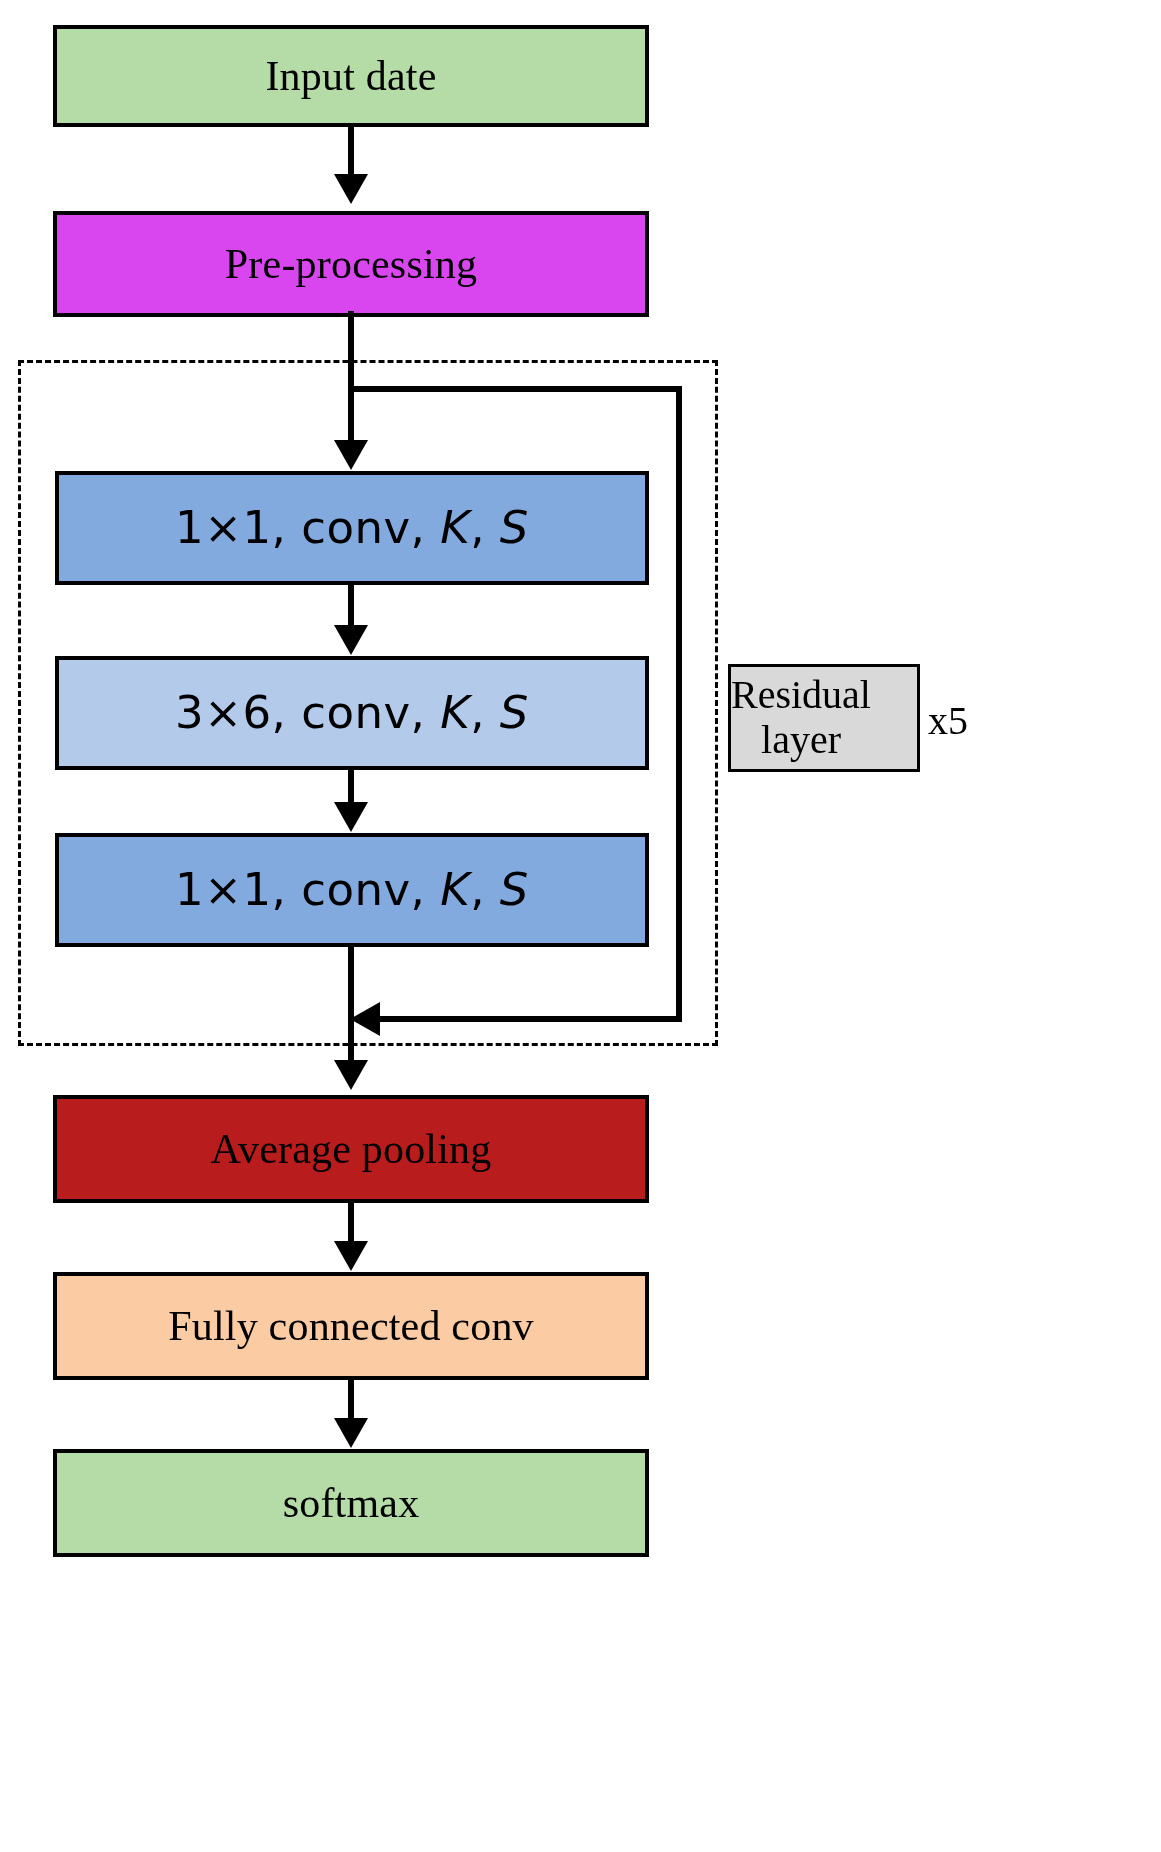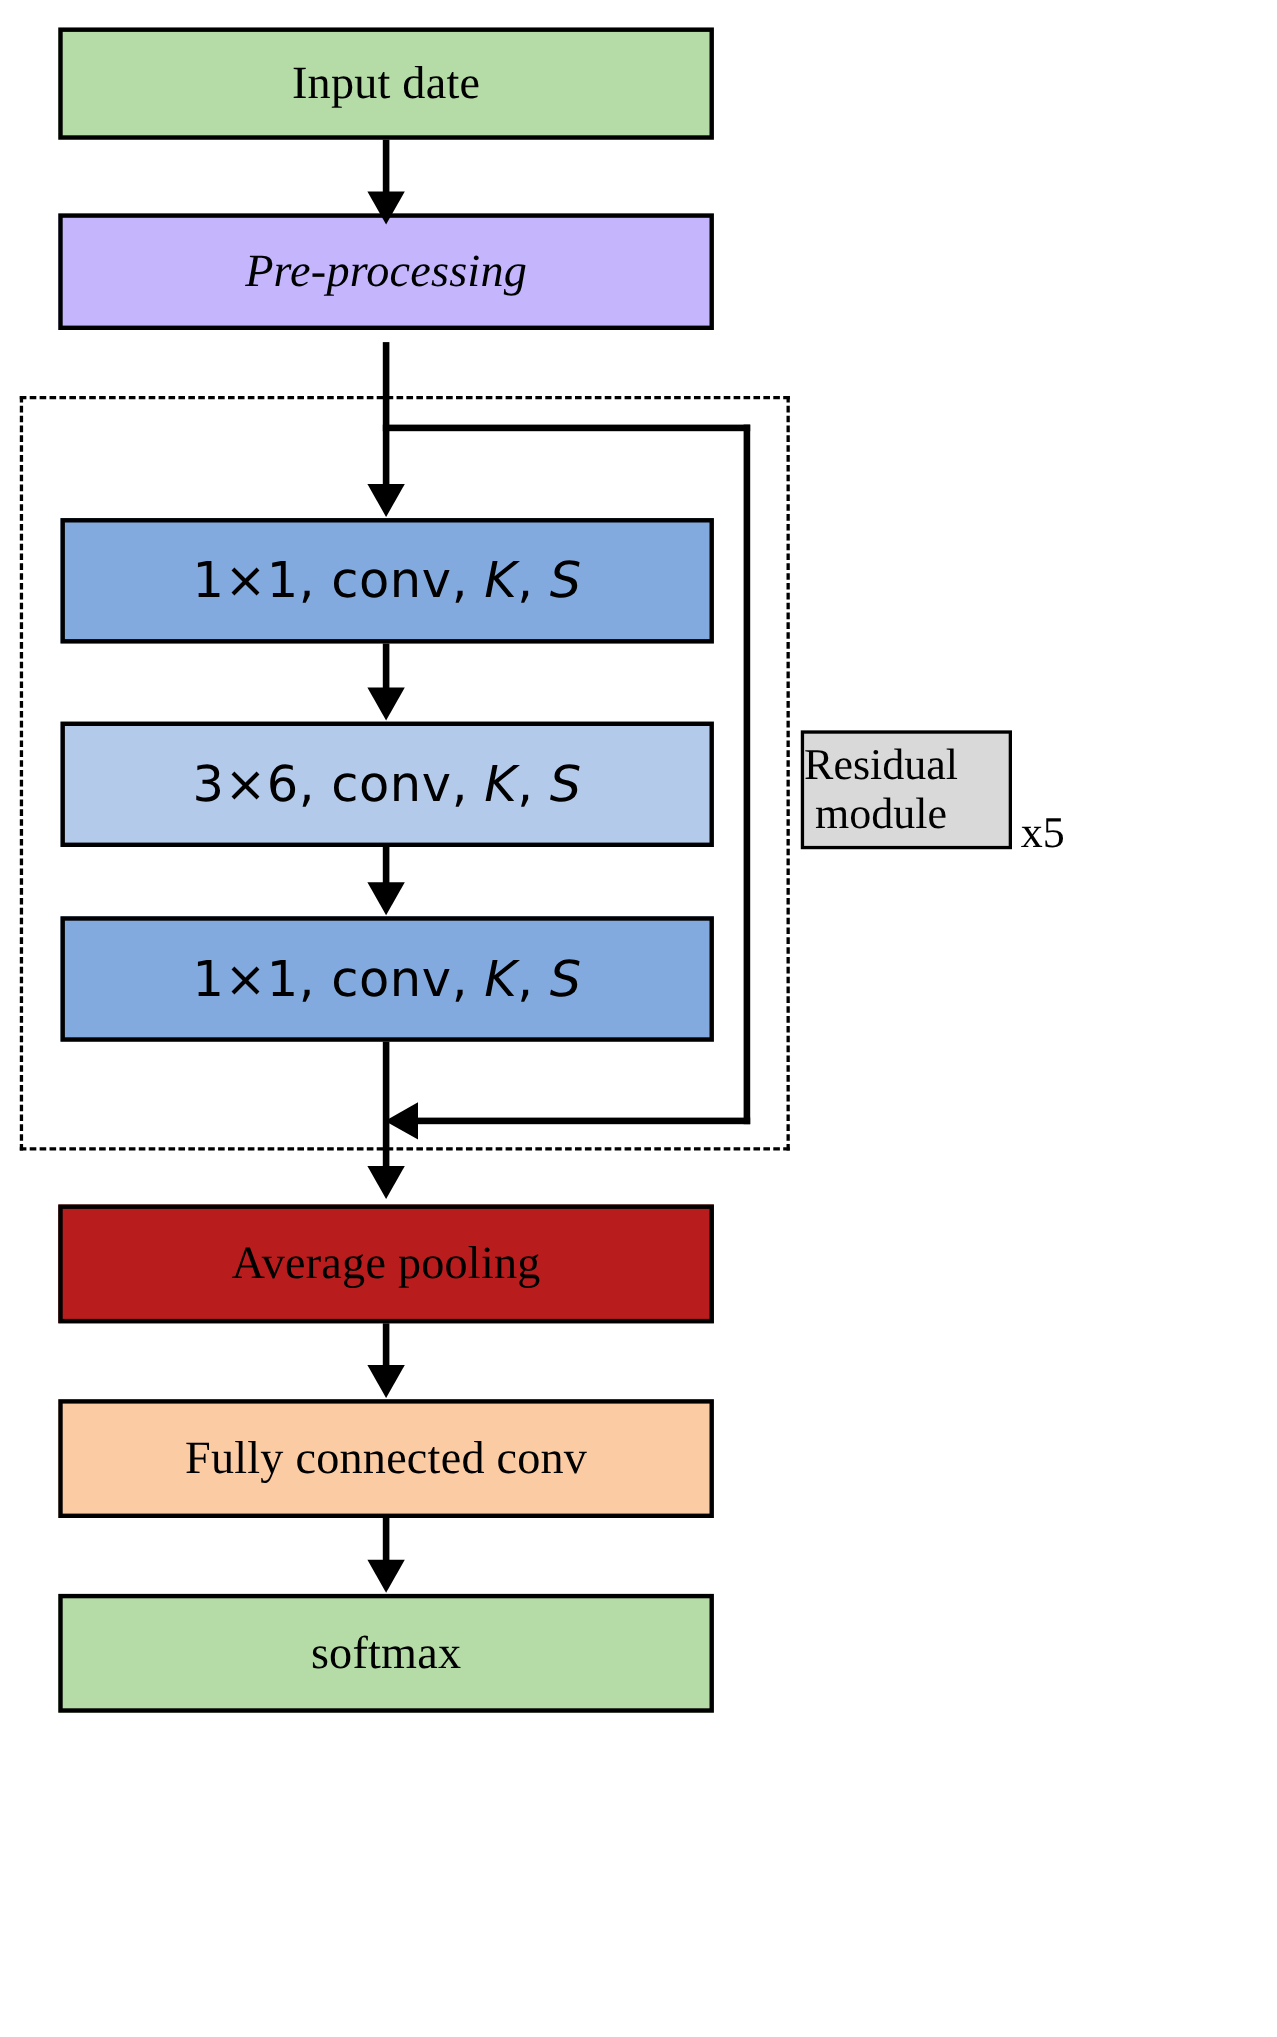--- a/index.html
+++ b/index.html
@@ -64,21 +64,20 @@
     line-height: 1.12;
     color: #000000;
   }
 
   .repeat-label {
     position: absolute;
     font-family: "Liberation Serif", serif;
     font-size: 40px;
     color: #000000;
     white-space: nowrap;
-    margin-top: 36px;
   }
 
   
   .vline {
     position: absolute;
     background: #000000;
     width: 6px;
   }
   .hline {
     position: absolute;
@@ -106,21 +105,21 @@
 <body>
 
 <div id="canvas">
 
   <div class="dashed-group" style="left:18px; top:360px; width:700px; height:686px;"></div>
 
   <div class="node" style="left:53px; top:25px; width:596px; height:102px; background:#b5dca6;">
     <span>Input date</span>
   </div>
 
-  <div class="node" style="left:53px; top:194px; width:596px; height:106px; background:#c4b5fd;font-style:italic;">
+  <div class="node" style="left:53px; top:211px; width:596px; height:106px; background:#d946ef;">
     <span>Pre-processing</span>
   </div>
 
   <div class="node conv" style="left:55px; top:471px; width:594px; height:114px; background:#82aade;">
     <span><span>1×1</span><span>, </span><span>conv</span><span>, </span><span class="kv">K</span><span>, </span><span class="kv">S</span></span>
   </div>
 
   <div class="node conv" style="left:55px; top:656px; width:594px; height:114px; background:#b3caea;">
     <span><span>3×6</span><span>, </span><span>conv</span><span>, </span><span class="kv">K</span><span>, </span><span class="kv">S</span></span>
   </div>
@@ -137,21 +136,21 @@
     <span>Fully connected conv</span>
   </div>
 
   <div class="node" style="left:53px; top:1449px; width:596px; height:108px; background:#b5dca6;">
     <span>softmax</span>
   </div>
 
   <div class="res-label" style="left:728px; top:664px; width:192px; height:108px;">
     <span>
       <span>Residual</span><br>
-      <span>module</span>
+      <span>layer</span>
     </span>
   </div>
 
   <div class="repeat-label" style="left:928px; top:697px;">x5</div>
 
   <div class="vline" style="left:348px; top:127px; height:50px;"></div>
   <div class="arrow-down" style="left:334px; top:174px;"></div>
 
   <div class="vline" style="left:348px; top:311px; height:131px;"></div>
   <div class="arrow-down" style="left:334px; top:440px;"></div>

